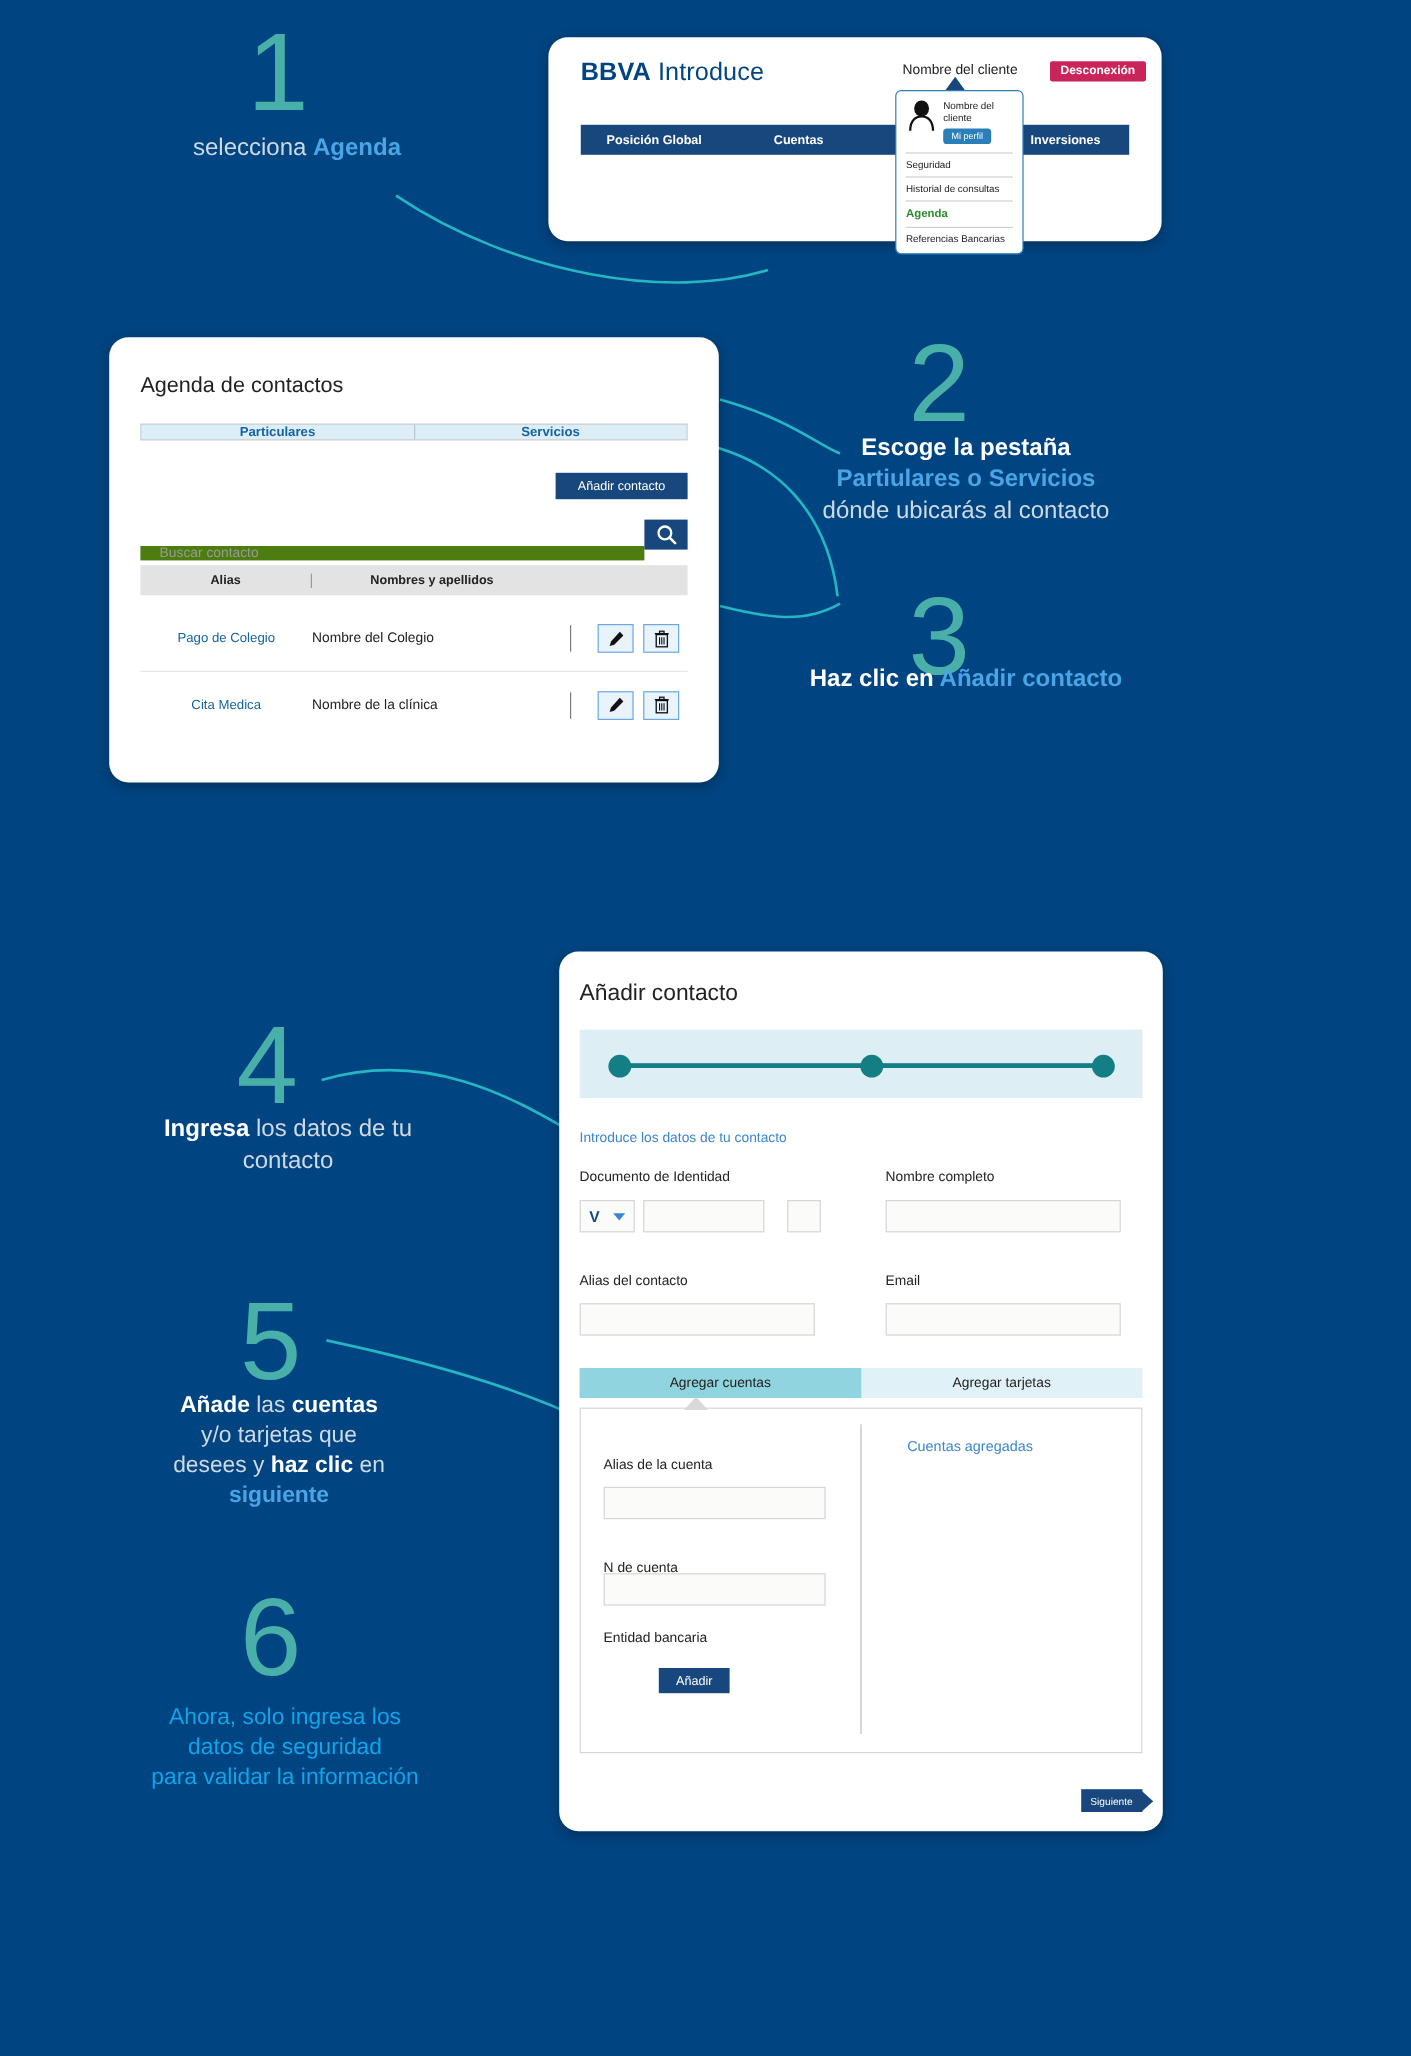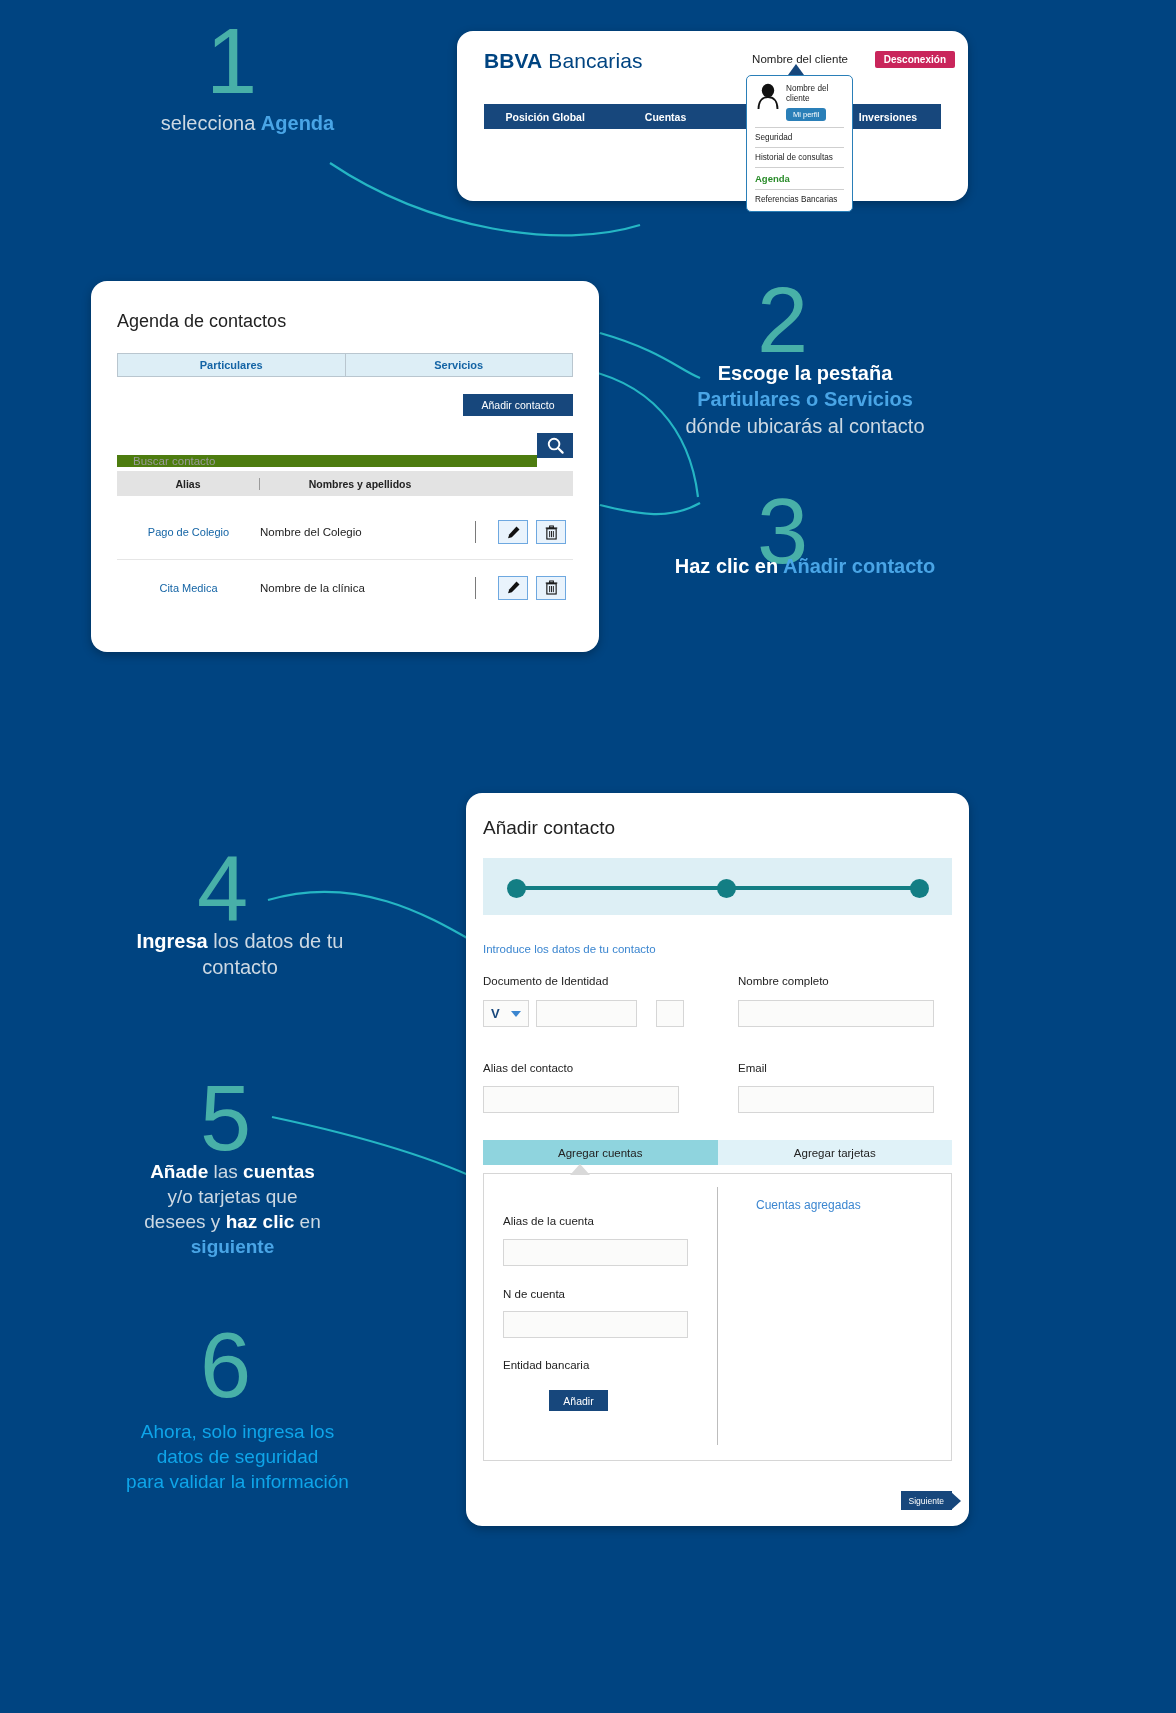--- a/index.html
+++ b/index.html
@@ -85,21 +85,21 @@
     font-size: 7.5px; padding: 2px 7px; border-radius: 3px;
   }
   .dd-sep { height: 1px; background: #cfcfcf; margin: 4px 0 4px 0; }
   .dd-item { font-size: 8.2px; color: #222; padding: 1px 0; }
   .dd-item.green { color: #2a8c2a; font-weight: 700; font-size: 9.5px; }
 
   
   #panel-agenda { left: 91px; top: 281px; width: 508px; height: 371px; }
   .ag-title { position: absolute; left: 26px; top: 30px; font-size: 18px; color: #222; font-weight: 400; }
   .tabs-row {
-    position: absolute; left: 26px; top: 72px; right: 26px; height: 24px;
+    position: absolute; left: 26px; top: 72px; right: 26px; height: 14px;
     display: flex; border: 1px solid #b9c6cf;
   }
   .tab-item {
     flex: 1; display: flex; align-items: center; justify-content: center;
     background: #ddeef6; color: #1464a5; font-size: 11px; font-weight: 700;
   }
   .tab-item + .tab-item { border-left: 1px solid #b9c6cf; }
   .add-btn {
     position: absolute; right: 26px; top: 113px; width: 110px; height: 22px;
     background: #17477c; color: #fff; font-size: 10.5px;
@@ -213,21 +213,21 @@
   </svg>
 
   <div class="stepnum" style="left:206px; top:18px; font-size:92px;">1</div>
   <div class="caption" style="left:60px; top:110px; width:375px; font-size:20px;">
     <div><span>selecciona </span><span class="accent">Agenda</span></div>
   </div>
 
   <div class="card" id="panel-bbva">
     <div class="bbva-logo">
       <span class="b">BBVA</span>
-      <span class="p">Bancarias</span>
+      <span class="p">Introduce</span>
     </div>
     <div class="client-name">Nombre del cliente</div>
     <div class="logout-btn">Desconexión</div>
 
     <div class="navbar">
       <span class="nav-pg">Posición Global</span>
       <span class="nav-ct">Cuentas</span>
       <span class="nav-tj">Tarjetas</span>
       <span class="nav-iv">Inversiones</span>
     </div>
@@ -394,21 +394,21 @@
       <div class="subtab inactive">Agregar tarjetas</div>
     </div>
     <div class="subbox-arrow"></div>
 
     <div class="subbox"></div>
     <div class="vdiv"></div>
 
     <div class="fl" style="left:37px; top:422px;">Alias de la cuenta</div>
     <div class="fi" style="left:37px; top:446px; width:185px;"></div>
 
-    <div class="fl" style="left:37px; top:495px;">N de cuenta</div>
+    <div class="fl" style="left:37px; top:508px;">N de cuenta</div>
     <div class="fi" style="left:37px; top:518px; width:185px;"></div>
 
     <div class="fl" style="left:37px; top:566px;">Entidad bancaria</div>
     <div class="anadir-btn">Añadir</div>
 
     <div class="cuentas-agg">Cuentas agregadas</div>
 
     <div class="sig-tri"></div>
     <div class="siguiente">Siguiente</div>
   </div>

